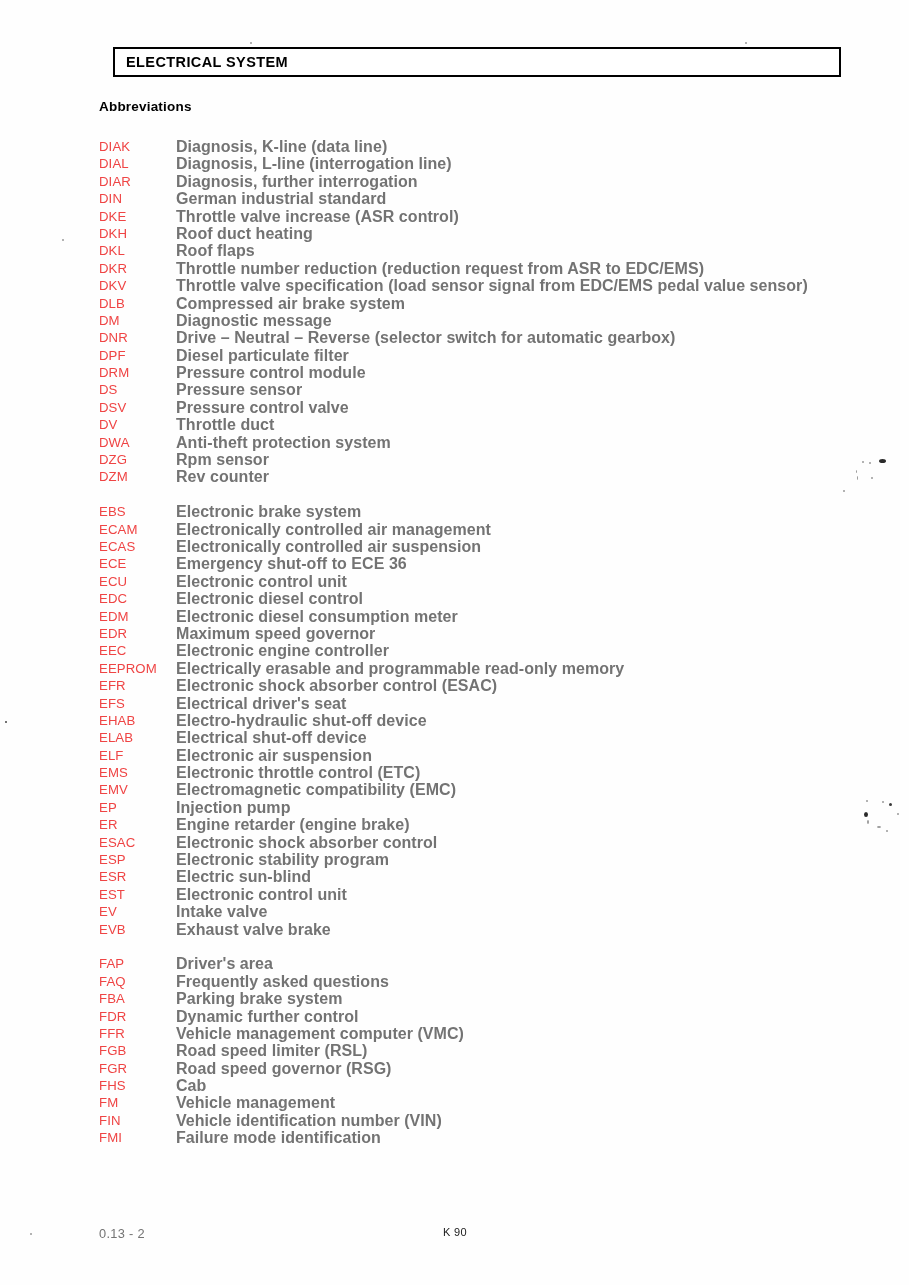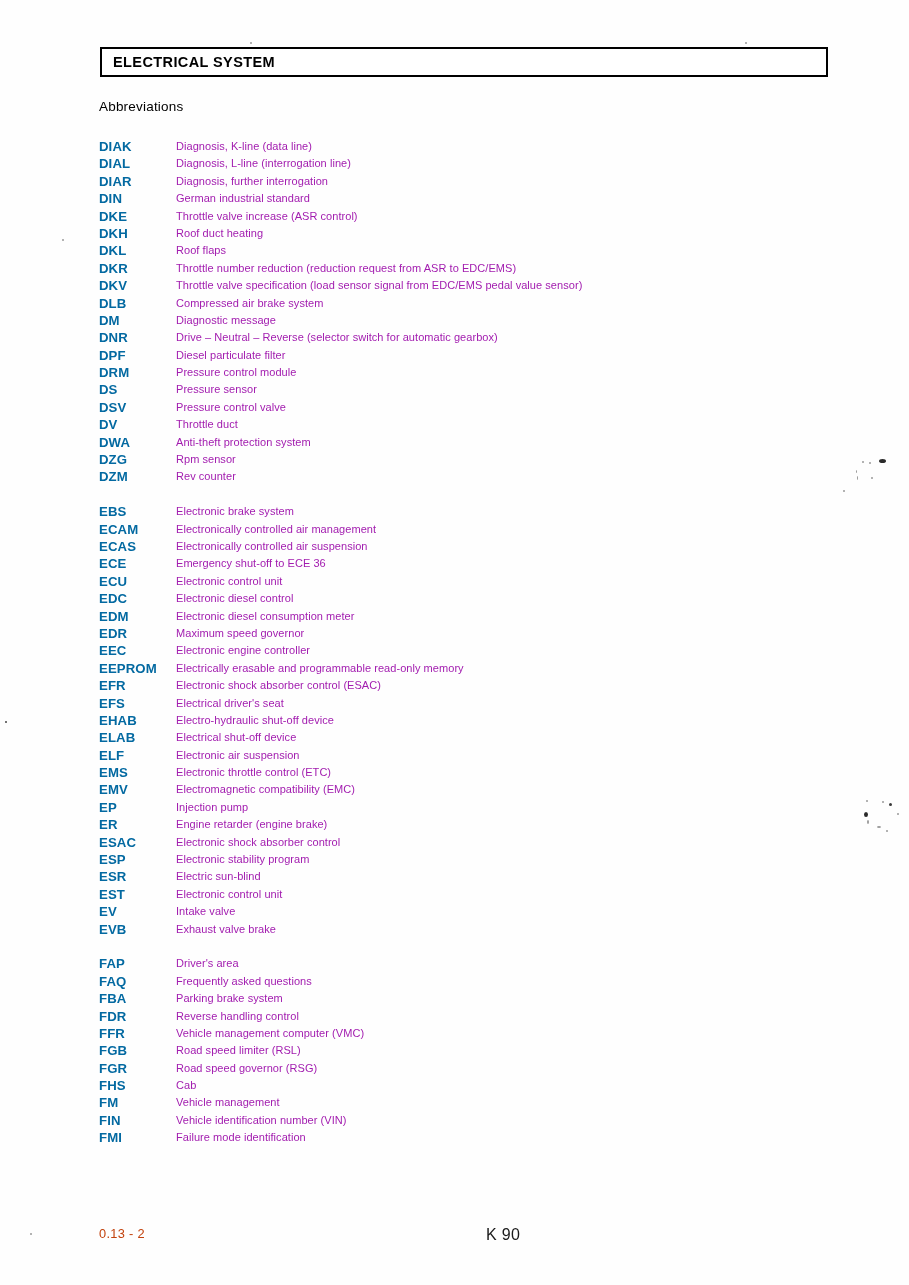--- a/index.html
+++ b/index.html
@@ -28,21 +28,21 @@
     border-radius: 50%;
   }
   .noise-cluster {
     position: absolute;
     pointer-events: none;
   }
 
   
   #header-box {
     position: absolute;
-    left: 100px;
+    left: 113px;
     top: 47px;
     width: 728px;
     height: 30px;
     border: 2px solid #000000;
     box-sizing: border-box;
     background: #ffffff;
   }
   #header-title {
     position: absolute;
     left: 11px;
@@ -53,21 +53,21 @@
     color: #000000;
     white-space: nowrap;
   }
 
   
   #section-heading {
     position: absolute;
     left: 99px;
     top: 99px;
     font-size: 13.5px;
-    font-weight: normal;
+    font-weight: bold;
     letter-spacing: 0.2px;
     color: #000000;
   }
 
   
   #abbrev-list {
     position: absolute;
     left: 99px;
     top: 138px;
     width: 760px;
@@ -82,51 +82,50 @@
   .abbr-row {
     position: relative;
     height: 17.4px;
     line-height: 17.4px;
     white-space: nowrap;
   }
   .abbr-term {
     display: inline-block;
     width: 77px;
     font-size: 13.2px;
-    font-weight: bold;
+    font-weight: normal;
     letter-spacing: 0.1px;
-    color: #0369a1;
+    color: #ef4444;
     vertical-align: top;
   }
   .abbr-def {
     display: inline-block;
-    font-size: 11px;
-    font-weight: normal;
+    font-size: 16px;
+    font-weight: bold;
     letter-spacing: 0.05px;
-    color: #a21caf;
+    color: #737373;
     vertical-align: top;
   }
 
   
   #footer-page {
     position: absolute;
     left: 99px;
     top: 1226px;
     font-size: 12.8px;
-    color: #c2410c;
+    color: #737373;
     letter-spacing: 0.3px;
   }
   #footer-code {
     position: absolute;
     left: 443px;
     top: 1226px;
-    font-size: 16px;
+    font-size: 11px;
     color: #1a1a1a;
     letter-spacing: 0.3px;
-    margin-left: 43px;
   }
 </style>
 </head>
 <body>
 
 <div id="page">
 
   <div class="noise-cluster">
     <div class="noise" style="left:879px; top:459px; width:7px; height:4px; background:#2a2a2a;"></div>
     <div class="noise" style="left:869px; top:462px; width:2px; height:2px;"></div>
@@ -211,21 +210,21 @@
         <div class="abbr-row"><span class="abbr-term">ESR</span><span class="abbr-def">Electric sun-blind</span></div>
         <div class="abbr-row"><span class="abbr-term">EST</span><span class="abbr-def">Electronic control unit</span></div>
         <div class="abbr-row"><span class="abbr-term">EV</span><span class="abbr-def">Intake valve</span></div>
         <div class="abbr-row"><span class="abbr-term">EVB</span><span class="abbr-def">Exhaust valve brake</span></div>
       </div>
       <div class="group-gap"></div>
       <div class="abbr-group">
         <div class="abbr-row"><span class="abbr-term">FAP</span><span class="abbr-def">Driver's area</span></div>
         <div class="abbr-row"><span class="abbr-term">FAQ</span><span class="abbr-def">Frequently asked questions</span></div>
         <div class="abbr-row"><span class="abbr-term">FBA</span><span class="abbr-def">Parking brake system</span></div>
-        <div class="abbr-row"><span class="abbr-term">FDR</span><span class="abbr-def">Reverse handling control</span></div>
+        <div class="abbr-row"><span class="abbr-term">FDR</span><span class="abbr-def">Dynamic further control</span></div>
         <div class="abbr-row"><span class="abbr-term">FFR</span><span class="abbr-def">Vehicle management computer (VMC)</span></div>
         <div class="abbr-row"><span class="abbr-term">FGB</span><span class="abbr-def">Road speed limiter (RSL)</span></div>
         <div class="abbr-row"><span class="abbr-term">FGR</span><span class="abbr-def">Road speed governor (RSG)</span></div>
         <div class="abbr-row"><span class="abbr-term">FHS</span><span class="abbr-def">Cab</span></div>
         <div class="abbr-row"><span class="abbr-term">FM</span><span class="abbr-def">Vehicle management</span></div>
         <div class="abbr-row"><span class="abbr-term">FIN</span><span class="abbr-def">Vehicle identification number (VIN)</span></div>
         <div class="abbr-row"><span class="abbr-term">FMI</span><span class="abbr-def">Failure mode identification</span></div>
       </div>
     </div>
 

